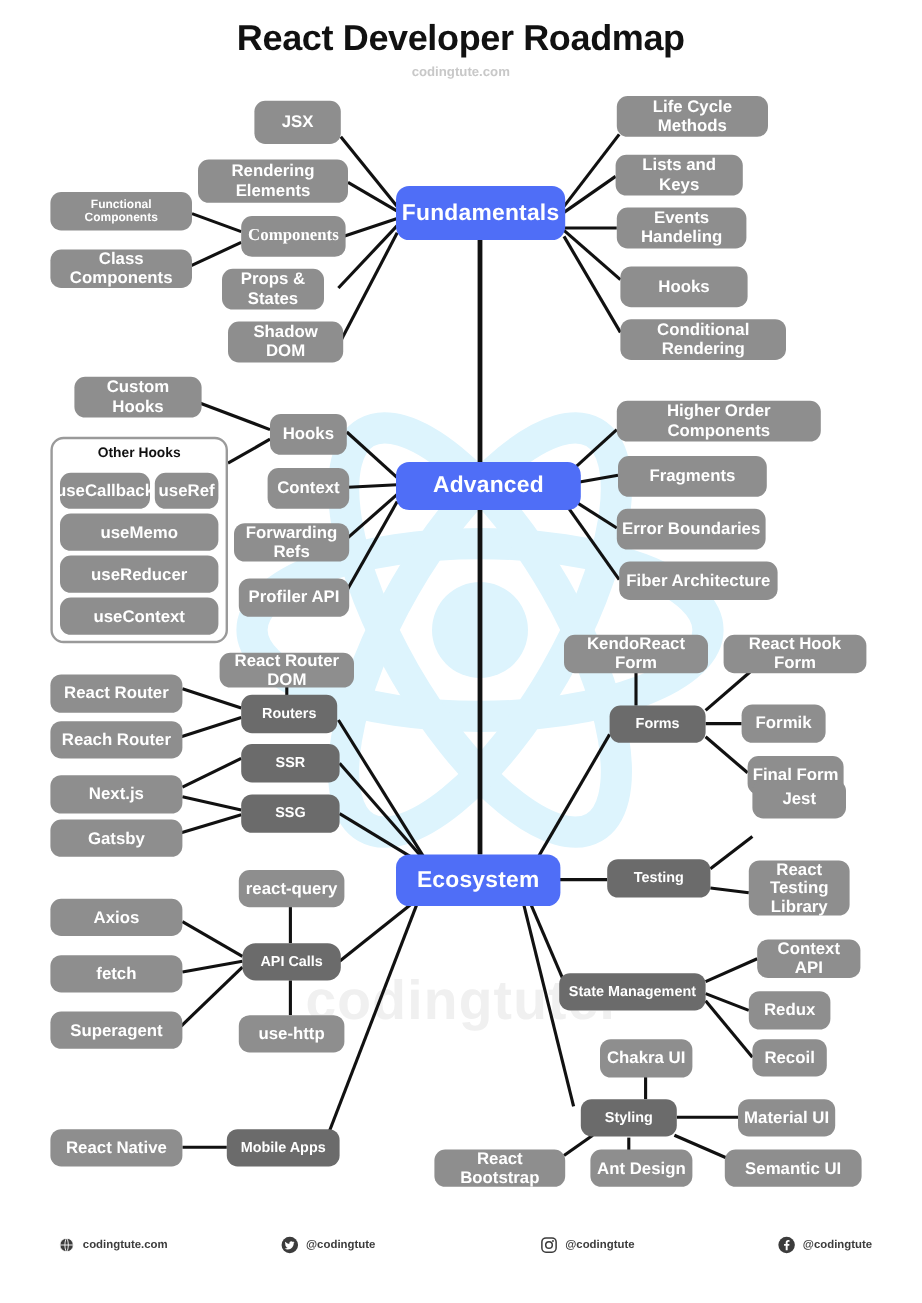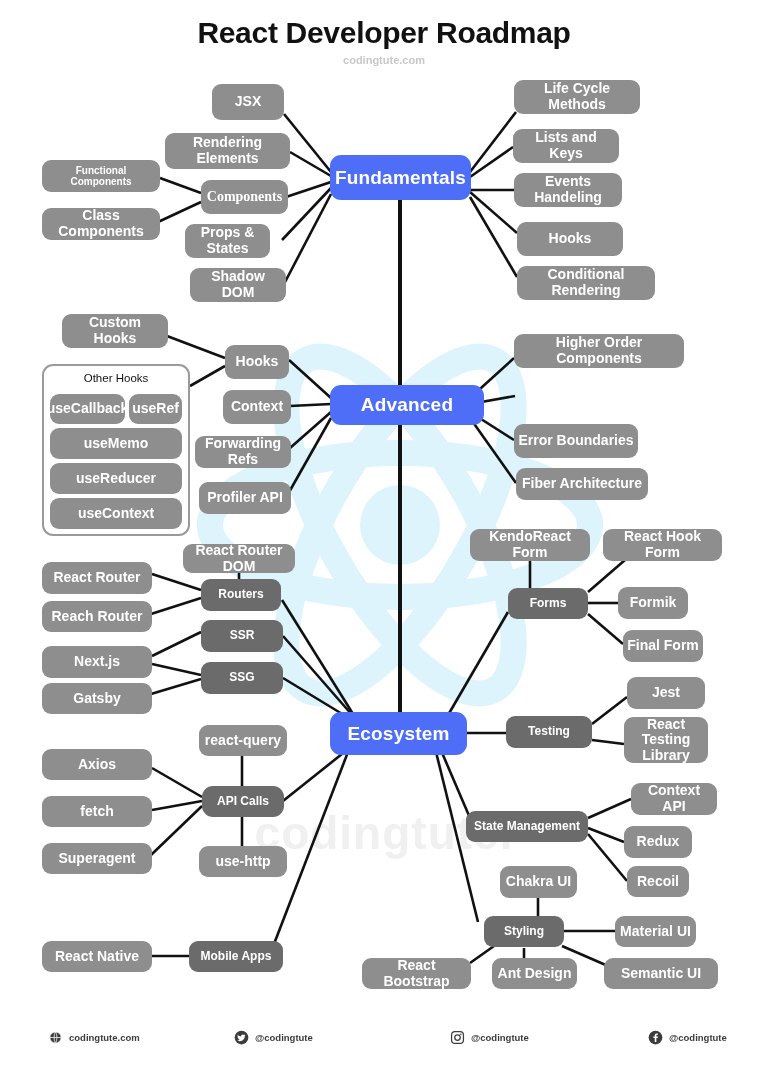--- a/index.html
+++ b/index.html
@@ -44,21 +44,21 @@
   .node.dark  { background:#6b6b6b; font-size:12px; }
   .node.main  { background:#4f6ef7; font-size:19px; border-radius:11px; letter-spacing:0.2px; }
 
   
   .group-box {
     position:absolute; background:#ffffff; border:2.5px solid #9a9a9a;
     border-radius:11px;
   }
   .group-title {
     position:absolute; width:100%; top:6px; left:0; text-align:center;
-    font-size:11.5px; font-weight:normal; color:#111111;
+    font-size:11.5px; font-weight:bold; color:#111111;
   }
 
   
   .footer { position:absolute; left:0; top:1026px; width:768px; height:34px; }
   .fitem { position:absolute; display:flex; align-items:center; gap:6px; }
   .fitem .lbl { font-size:9.5px; font-weight:bold; color:#3c3c3c; white-space:nowrap; }
   .fic { width:15px; height:15px; display:block; }
 </style>
 </head>
 <body>
@@ -186,20 +186,21 @@
   <div class="node light" style="left:50px;top:428px;width:132px;height:31px;">useMemo</div>
   <div class="node light" style="left:50px;top:463px;width:132px;height:31px;">useReducer</div>
   <div class="node light" style="left:50px;top:498px;width:132px;height:31px;">useContext</div>
 
   <div class="node light" style="left:225px;top:345px;width:64px;height:34px;">Hooks</div>
   <div class="node light" style="left:223px;top:390px;width:68px;height:34px;">Context</div>
   <div class="node light" style="left:195px;top:436px;width:96px;height:32px;">Forwarding Refs</div>
   <div class="node light" style="left:199px;top:482px;width:92px;height:32px;">Profiler API</div>
 
   <div class="node light" style="left:514px;top:334px;width:170px;height:34px;">Higher Order Components</div>
+  <div class="node light" style="left:515px;top:380px;width:124px;height:34px;">Fragments</div>
   <div class="node light" style="left:514px;top:424px;width:124px;height:34px;">Error Boundaries</div>
   <div class="node light" style="left:516px;top:468px;width:132px;height:32px;">Fiber Architecture</div>
 
   <div class="node light" style="left:183px;top:544px;width:112px;height:29px;">React Router DOM</div>
   <div class="node light" style="left:42px;top:562px;width:110px;height:32px;">React Router</div>
   <div class="node dark" style="left:201px;top:579px;width:80px;height:32px;">Routers</div>
   <div class="node light" style="left:42px;top:601px;width:110px;height:31px;">Reach Router</div>
   <div class="node dark" style="left:201px;top:620px;width:82px;height:32px;">SSR</div>
   <div class="node light" style="left:42px;top:646px;width:110px;height:32px;">Next.js</div>
   <div class="node dark" style="left:201px;top:662px;width:82px;height:32px;">SSG</div>
@@ -214,21 +215,21 @@
 
   <div class="node light" style="left:42px;top:941px;width:110px;height:31px;">React Native</div>
   <div class="node dark" style="left:189px;top:941px;width:94px;height:31px;">Mobile Apps</div>
 
   <div class="node light" style="left:470px;top:529px;width:120px;height:32px;">KendoReact Form</div>
   <div class="node light" style="left:603px;top:529px;width:119px;height:32px;">React Hook Form</div>
   <div class="node dark" style="left:508px;top:588px;width:80px;height:31px;">Forms</div>
   <div class="node light" style="left:618px;top:587px;width:70px;height:32px;">Formik</div>
   <div class="node light" style="left:623px;top:630px;width:80px;height:32px;">Final Form</div>
 
-  <div class="node light" style="left:627px;top:677px;width:78px;height:32px;">Jest</div>
+  <div class="node light" style="left:627px;top:650px;width:78px;height:32px;">Jest</div>
   <div class="node dark" style="left:506px;top:716px;width:86px;height:32px;">Testing</div>
   <div class="node light" style="left:624px;top:717px;width:84px;height:46px;">React Testing Library</div>
 
   <div class="node light" style="left:631px;top:783px;width:86px;height:32px;">Context API</div>
   <div class="node dark" style="left:466px;top:811px;width:122px;height:31px;">State Management</div>
   <div class="node light" style="left:624px;top:826px;width:68px;height:32px;">Redux</div>
   <div class="node light" style="left:627px;top:866px;width:62px;height:31px;">Recoil</div>
 
   <div class="node light" style="left:500px;top:866px;width:77px;height:32px;">Chakra UI</div>
   <div class="node dark" style="left:484px;top:916px;width:80px;height:31px;">Styling</div>

